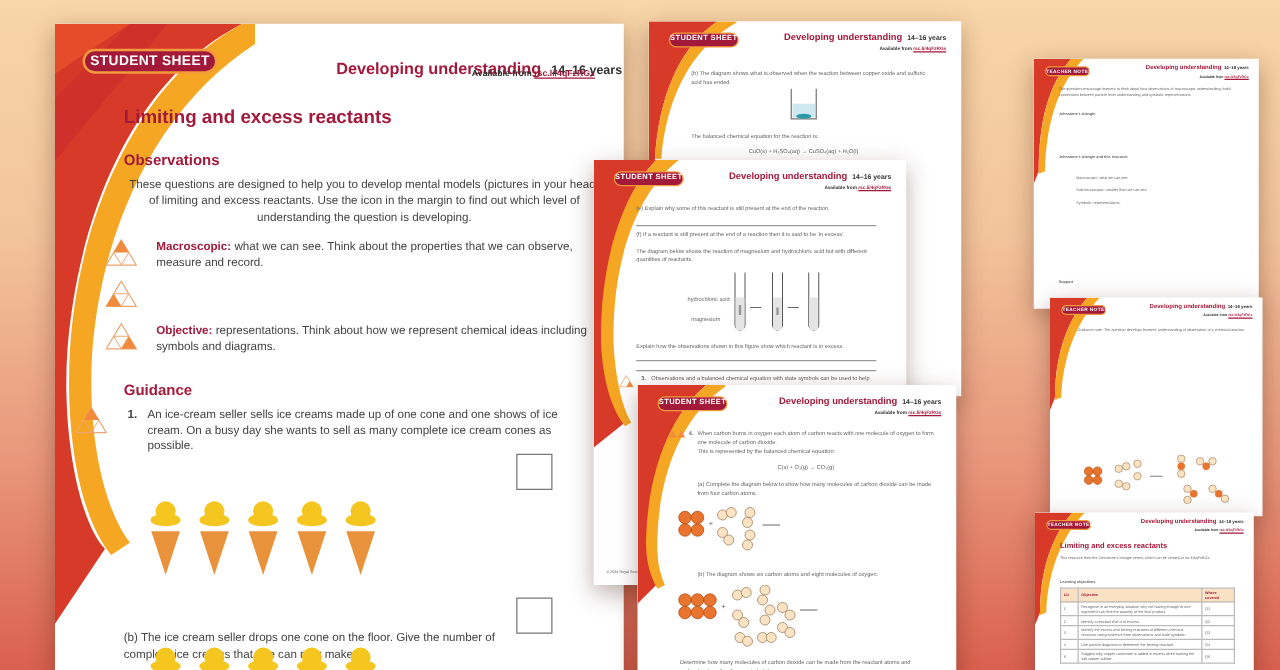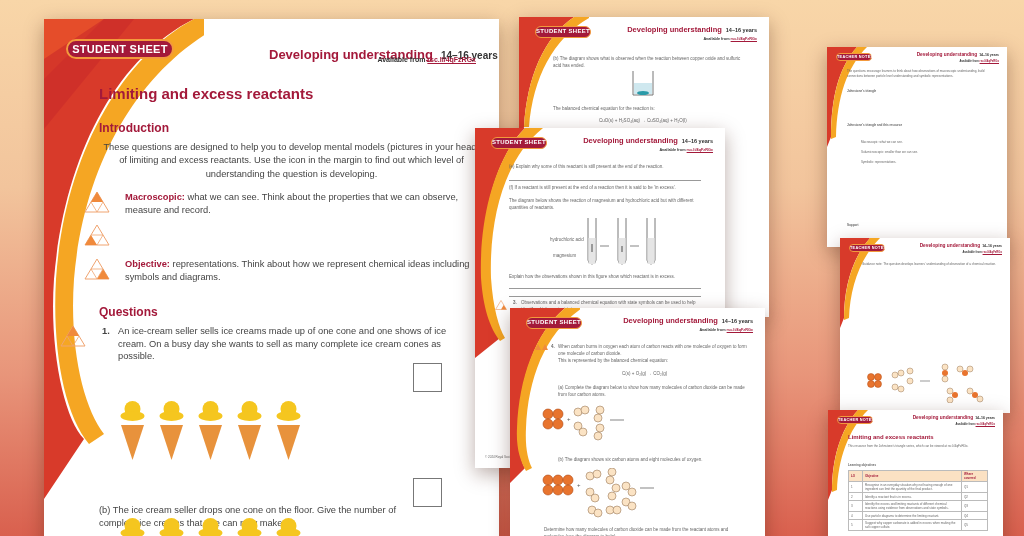--- a/index.html
+++ b/index.html
@@ -85,21 +85,21 @@
   <div class="badge">STUDENT SHEET</div>
   <div class="hdr-title">
     <span>Developing understanding</span><span class="hdr-age">14–16 years</span>
   </div>
   <div class="hdr-avail">
     <span>Available from</span>
     <a>rsc.li/4qFzRGx</a>
   </div>
 
   <div class="doc-title maroon">Limiting and excess reactants</div>
-  <div class="h2 maroon" style="top:102px">Introduction</div>
+  <div class="h2 maroon" style="top:102px">Observations</div>
   <div class="intro">These questions are designed to help you to develop mental models (pictures in your head) of limiting and excess reactants. Use the icon in the margin to find out which level of understanding the question is developing.</div>
 
   <div class="lvl" style="top:172px; height:30px">
     <svg class="ico" width="26" height="22" viewBox="0 0 26 22">
       <polygon points="13,1 25,21 1,21" fill="none" stroke="#f0a470" stroke-width="1"></polygon>
       <polygon points="13,1 19,11 7,11" fill="#f08a3c"></polygon>
       <polyline points="7,11 13,21 19,11" fill="none" stroke="#f0a470" stroke-width="0.8"></polyline>
     </svg>
     <div class="desc">
       <span class="maroon">Macroscopic:</span><span> what we can see. Think about the properties that we can observe, measure and record.</span>
@@ -116,21 +116,21 @@
     <svg class="ico" width="26" height="22" viewBox="0 0 26 22">
       <polygon points="13,1 25,21 1,21" fill="none" stroke="#f0a470" stroke-width="1"></polygon>
       <polygon points="19,11 25,21 13,21" fill="#f08a3c"></polygon>
       <polyline points="7,11 19,11 13,21 7,11" fill="none" stroke="#f0a470" stroke-width="0.8"></polyline>
     </svg>
     <div class="desc">
       <span class="maroon">Objective:</span><span> representations. Think about how we represent chemical ideas including symbols and diagrams.</span>
     </div>
   </div>
 
-  <div class="h2 maroon" style="top:286px">Questions</div>
+  <div class="h2 maroon" style="top:286px">Guidance</div>
 
   <svg style="position:absolute; left:16px; top:306px" width="26" height="22" viewBox="0 0 26 22">
     <polygon points="13,1 25,21 1,21" fill="none" stroke="#f0a470" stroke-width="1"></polygon>
     <polygon points="13,1 19,11 7,11" fill="#f08a3c"></polygon>
     <polyline points="7,11 13,21 19,11" fill="none" stroke="#f0a470" stroke-width="0.8"></polyline>
   </svg>
   <div class="q maroon" style="left:58px; top:306px">1.</div>
   <div class="q" style="left:74px; top:306px; width:330px">An ice-cream seller sells ice creams made up of one cone and one shows of ice cream. On a busy day she wants to sell as many complete ice cream cones as possible.</div>
   <div class="ansbox" style="left:369px; top:344px"></div>
 

